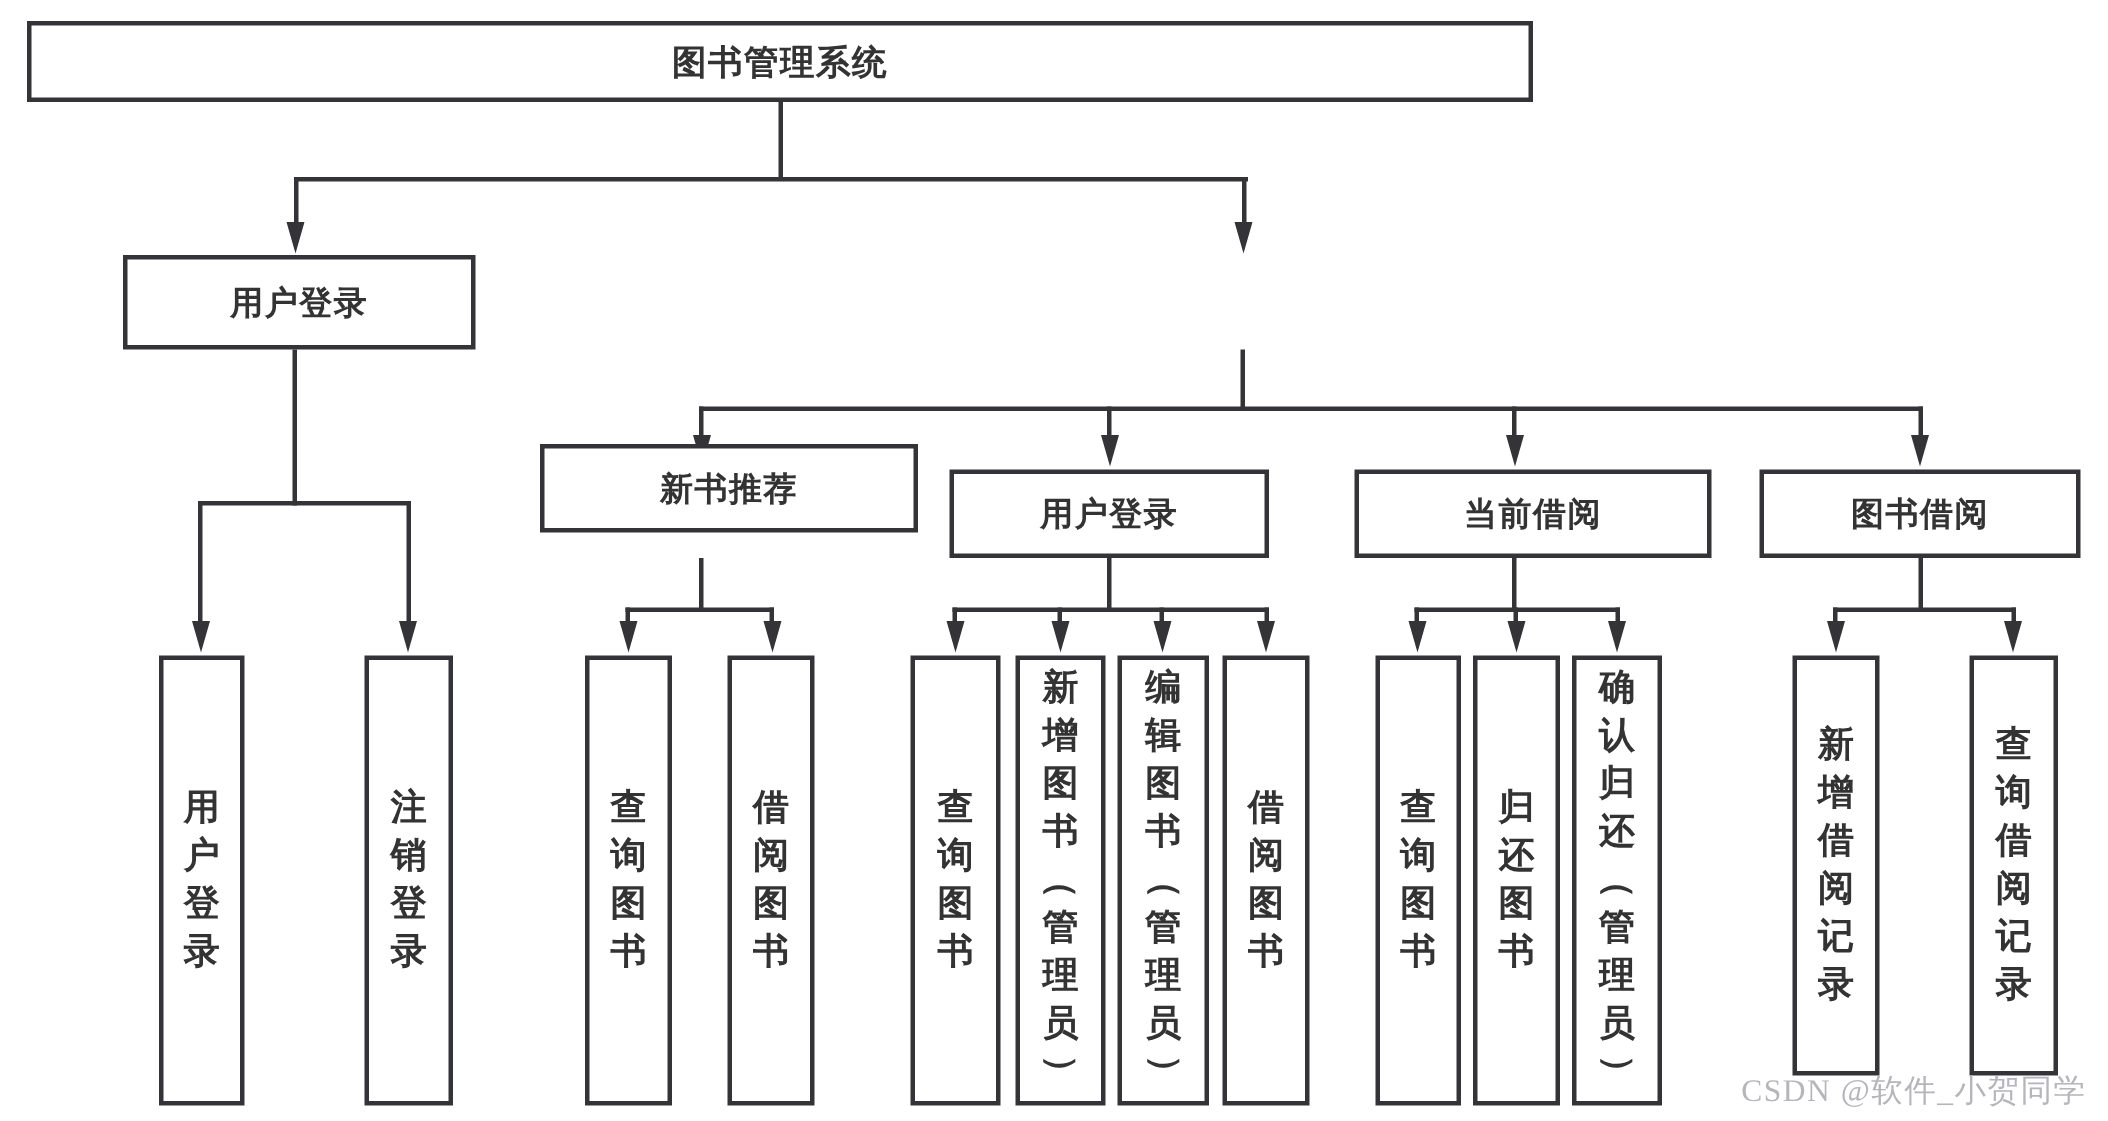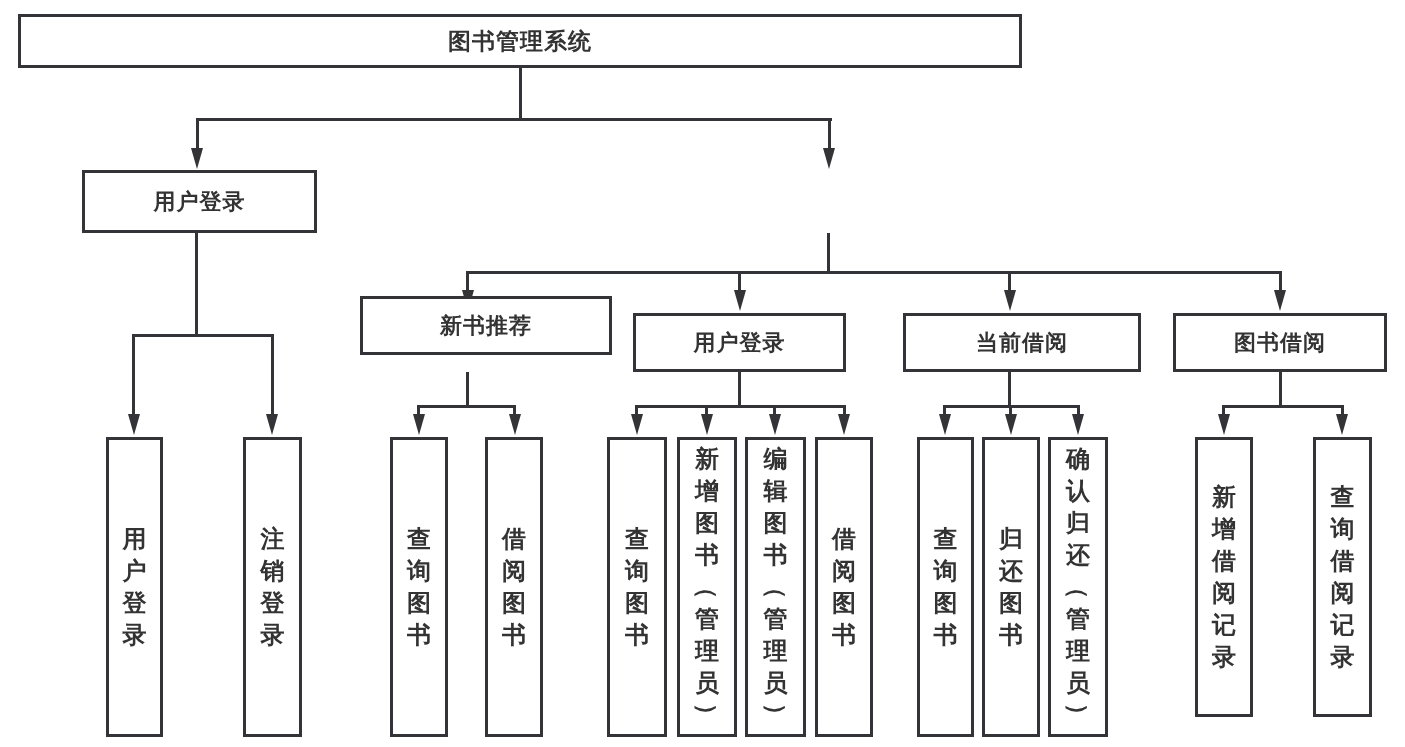--- a/index.html
+++ b/index.html
@@ -253,14 +253,15 @@
     <div class="vlabel">
         <span class="vchar">查</span>
         <span class="vchar">询</span>
         <span class="vchar">借</span>
         <span class="vchar">阅</span>
         <span class="vchar">记</span>
         <span class="vchar">录</span>
       </div>
   </div>
 
+  <div class="watermark">CSDN @软件_小贺同学</div>
 
 </div>
 
 </body></html>

